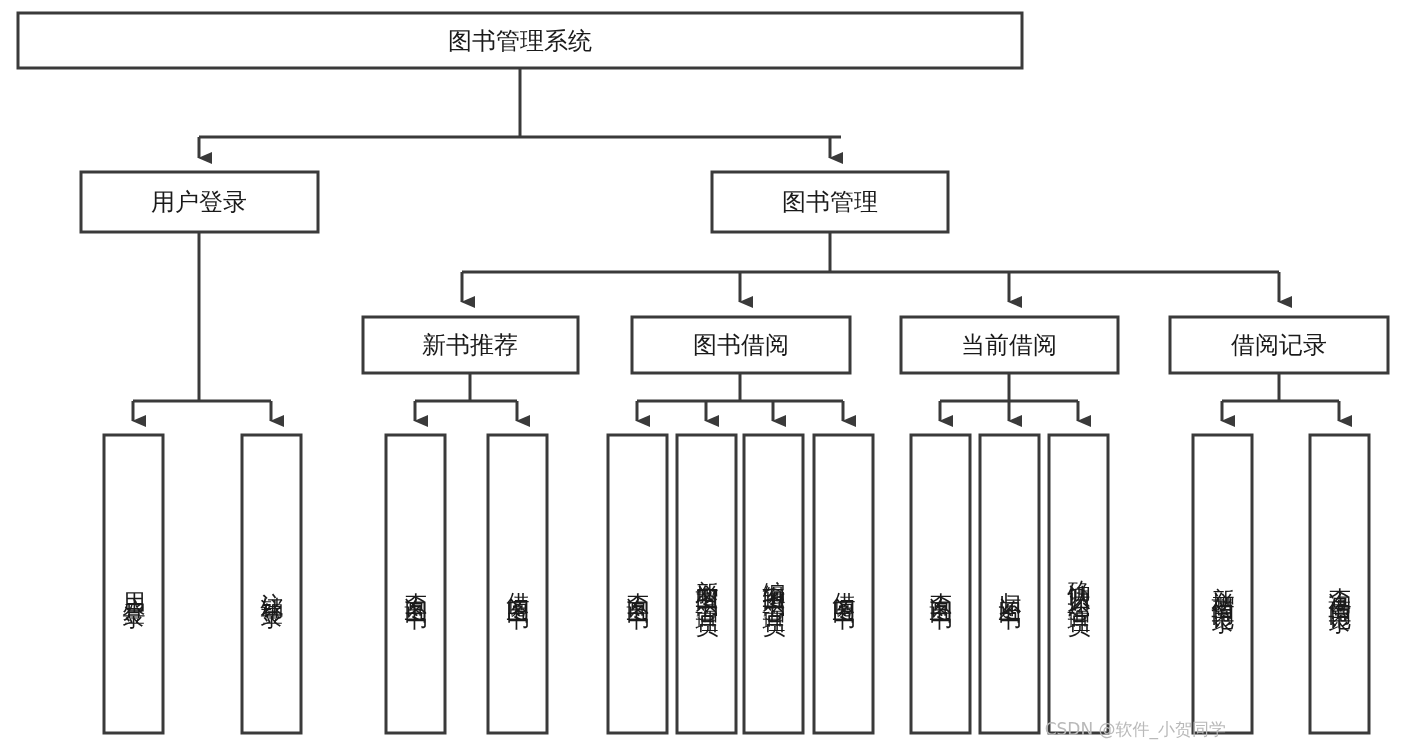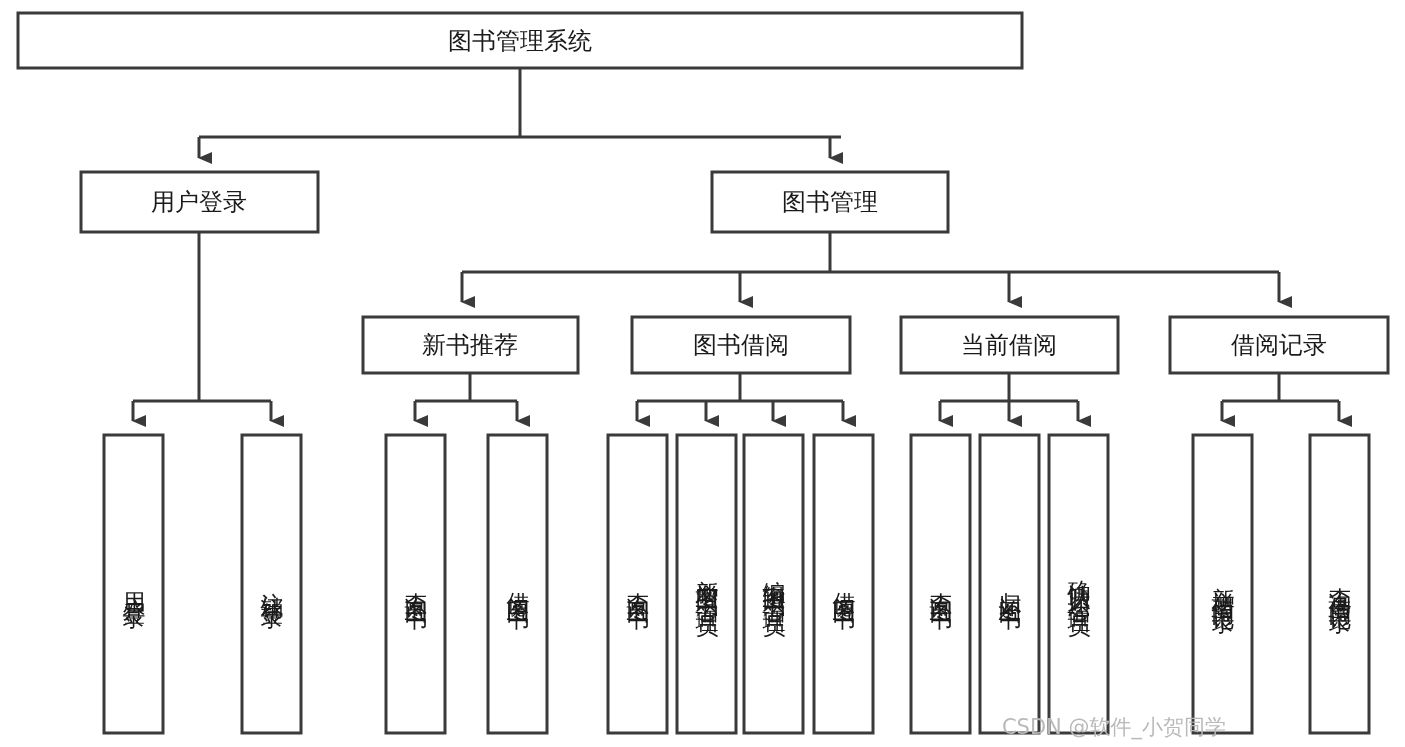--- a/index.html
+++ b/index.html
@@ -25,21 +25,21 @@
     font-size:23px;
     writing-mode:vertical-rl;
     text-orientation:upright;
     letter-spacing:5px;
     text-anchor:middle;
   }
   .watermark{
     position:absolute;
     right:10px;bottom:6px;
     color:#b9b9b9;
-    font-size:21px;
+    font-size:17px;
     font-family:"DejaVu Sans","Liberation Sans",sans-serif;
     white-space:nowrap;
     pointer-events:none;
   }
 </style>
 </head>
 <body>
 
 <div id="stage">
 

